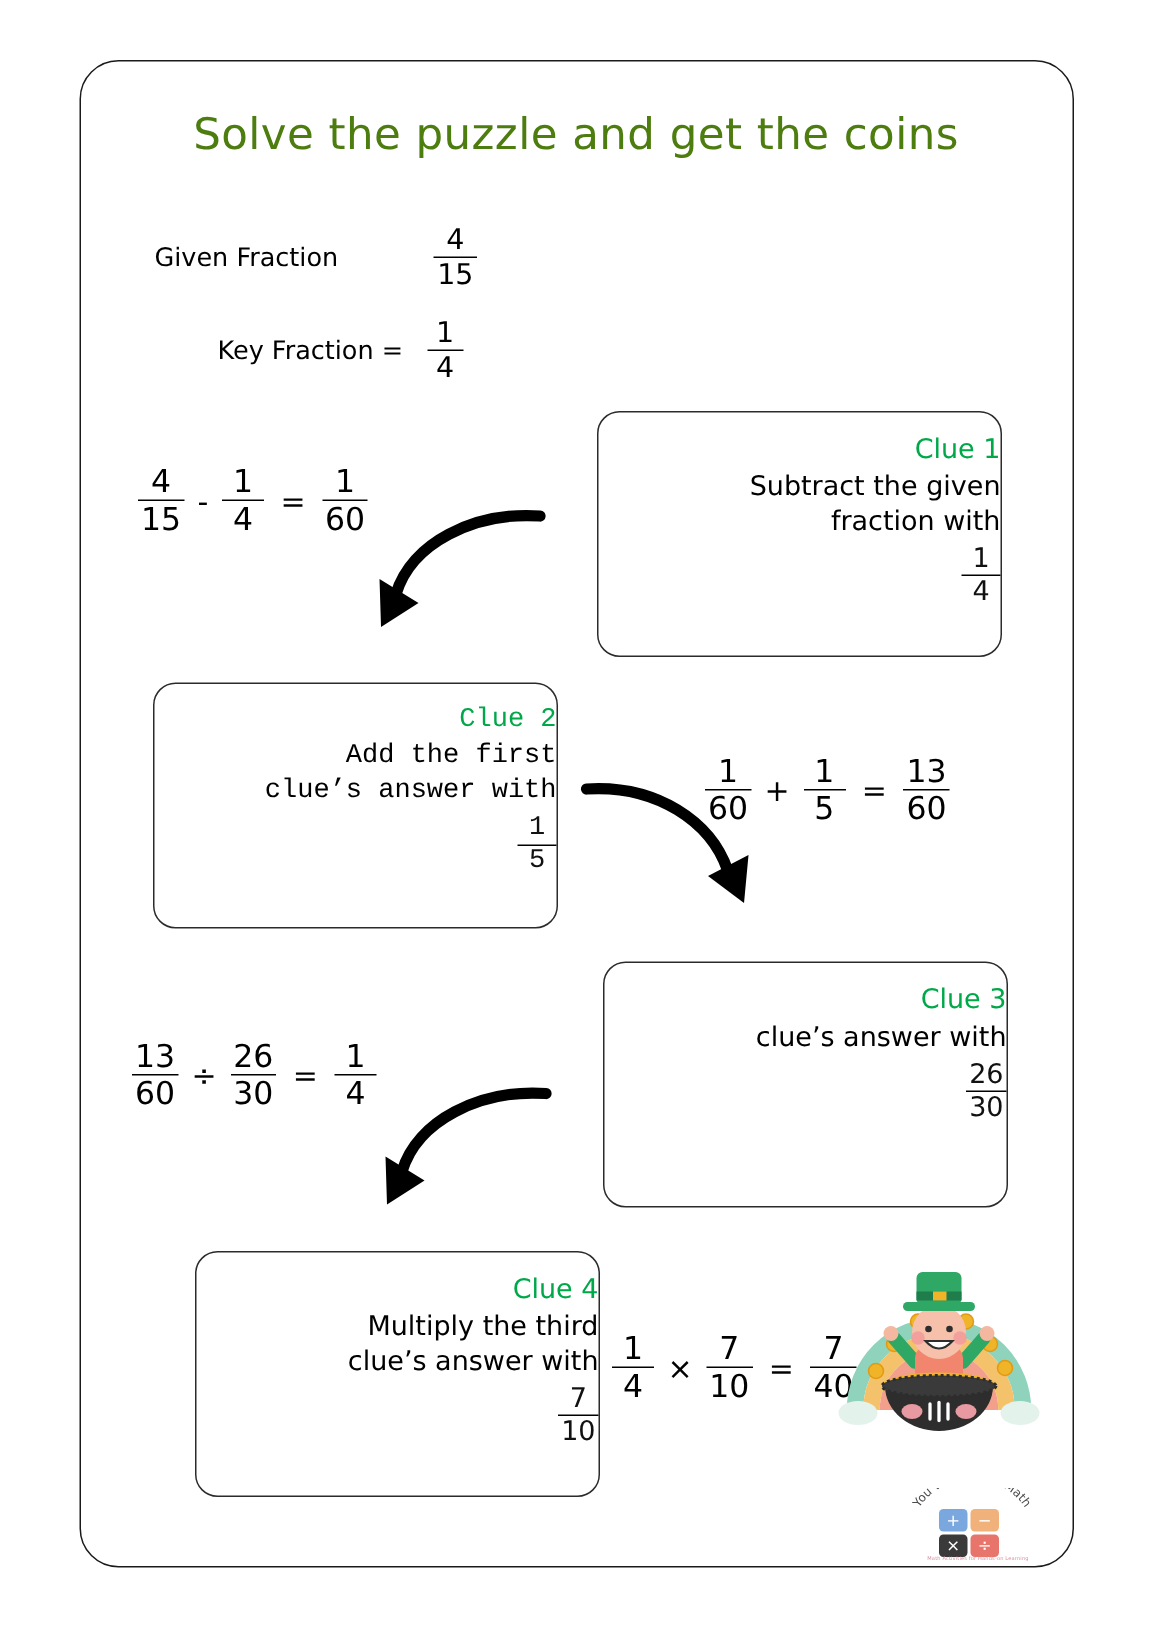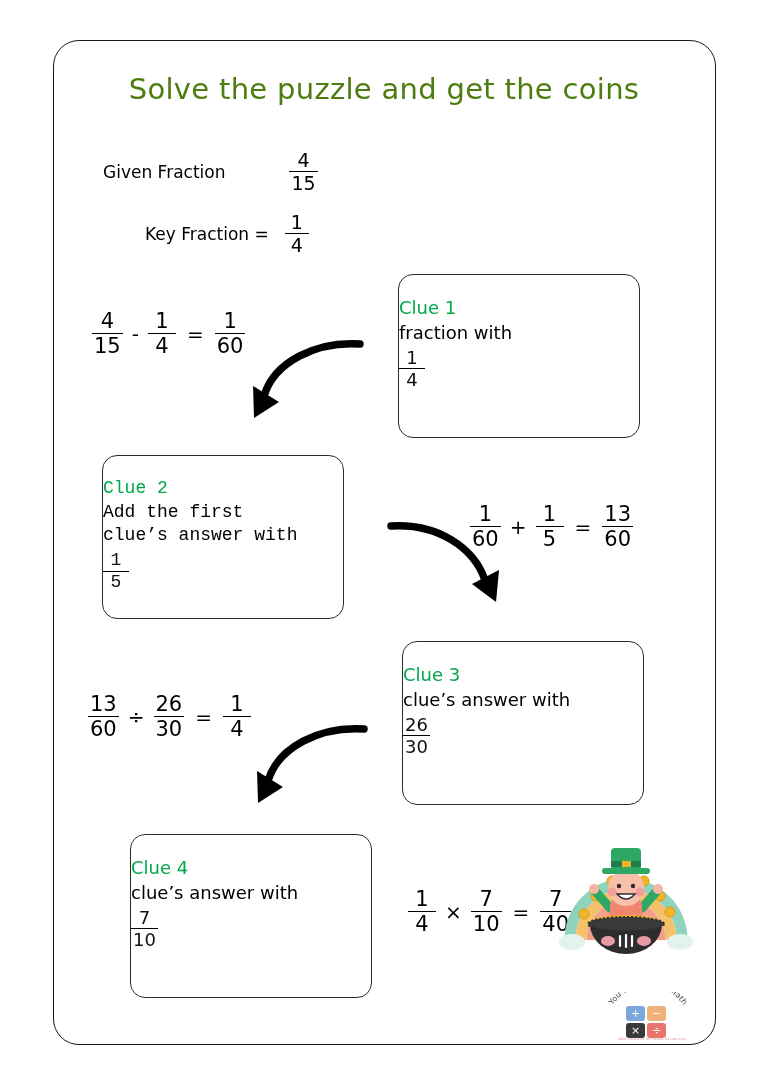--- a/index.html
+++ b/index.html
@@ -103,31 +103,31 @@
   .equation .frac .bar { min-width: 28px; }
 
   #equation-1 { left: 92px;  top: 310px; }
   #equation-2 { left: 470px; top: 503px; }
   #equation-3 { left: 88px;  top: 693px; }
   #equation-4 { left: 408px; top: 888px; }
 
   
   .clue-box {
     position: absolute;
-    width: 242px;
+    width: 270px;
     height: 164px;
     border: 1.5px solid #2b2b2b;
     border-radius: 15px;
     box-sizing: border-box;
     background: #fff;
     display: flex;
     flex-direction: column;
-    align-items: flex-start;
+    align-items: flex-end;
     justify-content: flex-start;
-    padding-top: 22px;
+    padding-top: 14px;
   }
   .clue-title {
     font-size: 18px;
     color: #00a84a;
     margin-bottom: 3px;
   }
   .clue-line {
     font-size: 18px;
     color: #000;
     line-height: 1.28;
@@ -310,20 +310,21 @@
   <span class="eq">=</span>
   <span class="frac">
     <span class="num">7</span>
     <span class="bar"></span>
     <span class="den">40</span>
   </span>
 </div>
 
 <div class="clue-box" id="clue-box-1">
   <div class="clue-title">Clue 1</div>
+  <div class="clue-line">Subtract the given</div>
   <div class="clue-line">fraction with</div>
   <span class="frac">
     <span class="num">1</span>
     <span class="bar"></span>
     <span class="den">4</span>
   </span>
 </div>
 
 <div class="clue-box" id="clue-box-2">
   <div class="clue-title">Clue 2</div>
@@ -341,20 +342,21 @@
   <div class="clue-line">clue’s answer with</div>
   <span class="frac">
     <span class="num">26</span>
     <span class="bar"></span>
     <span class="den">30</span>
   </span>
 </div>
 
 <div class="clue-box" id="clue-box-4">
   <div class="clue-title">Clue 4</div>
+  <div class="clue-line">Multiply the third</div>
   <div class="clue-line">clue’s answer with</div>
   <span class="frac">
     <span class="num">7</span>
     <span class="bar"></span>
     <span class="den">10</span>
   </span>
 </div>
 
 <svg class="arrow-svg" id="arrow-1" width="120" height="90" viewBox="0 0 120 90">
   <path d="M114,10 C70,7 28,28 18,62" stroke="#000" stroke-width="7.5" fill="none" stroke-linecap="round"></path>

